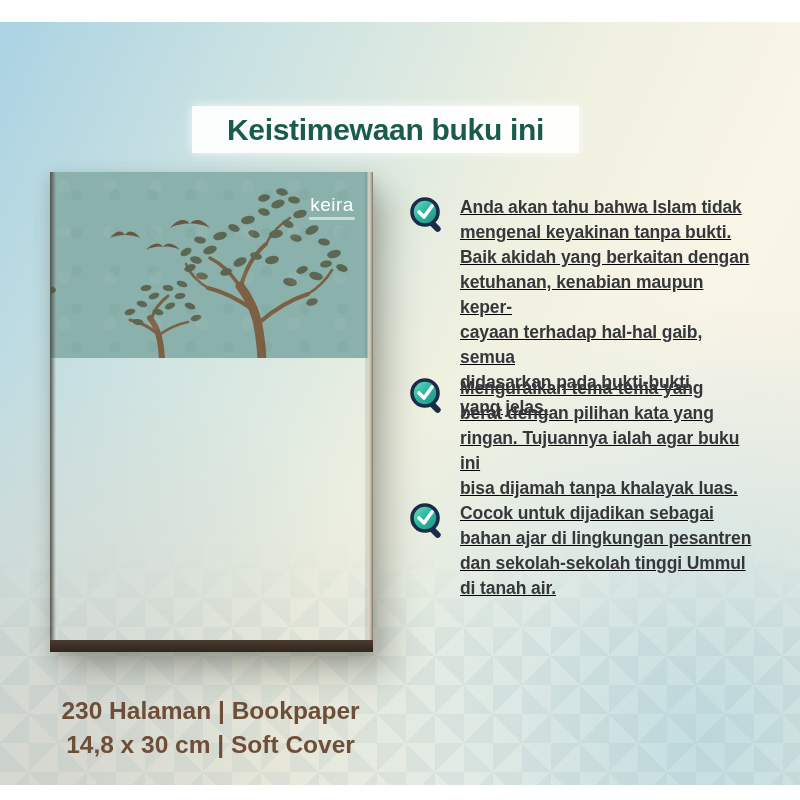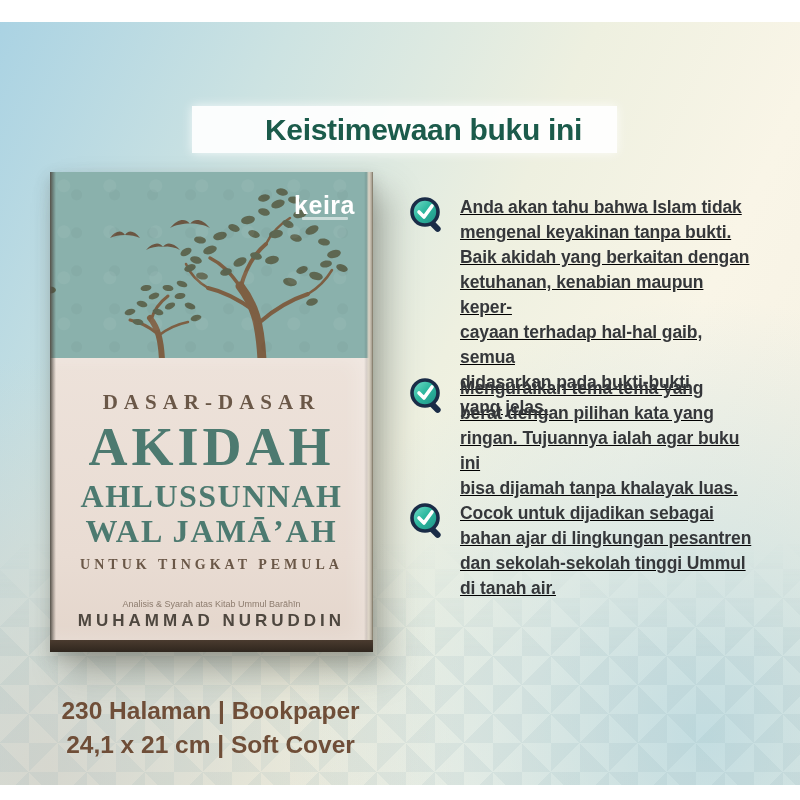--- a/index.html
+++ b/index.html
@@ -20,34 +20,34 @@
       linear-gradient(45deg, rgba(125,160,168,.16) 25%, transparent 25%, transparent 75%, rgba(125,160,168,.16) 75%),
       linear-gradient(135deg, rgba(125,160,168,.16) 25%, transparent 25%, transparent 75%, rgba(125,160,168,.16) 75%);
     background-size:58px 58px;background-position:0 0,29px 29px;
     -webkit-mask-image:linear-gradient(to top,#000 55%,transparent 100%);
             mask-image:linear-gradient(to top,#000 55%,transparent 100%);
     opacity:.7;}
 
   
   .headline-band{position:absolute;left:192px;top:106px;width:387px;height:47px;
     background:rgba(255,255,255,.92);display:flex;align-items:center;justify-content:center;
-    box-shadow:0 0 10px rgba(255,255,255,.8);padding-left:38px;}
+    box-shadow:0 0 10px rgba(255,255,255,.8);}
   .headline{font-size:30px;font-weight:700;color:#1b5b4b;letter-spacing:-.3px;}
 
   
   .book{position:absolute;left:50px;top:172px;width:323px;height:480px;
     box-shadow:16px 20px 30px rgba(80,80,70,.35), 0 6px 14px rgba(80,80,70,.25);}
   .book-top{position:absolute;left:0;top:0;width:323px;height:186px;background:#8ab1ac;overflow:hidden;}
   .book-top::after{content:"";position:absolute;inset:0;
     background-image:radial-gradient(circle at 30% 30%, rgba(255,255,255,.10) 0 6px, transparent 7px),
                      radial-gradient(circle at 70% 60%, rgba(0,0,0,.05) 0 5px, transparent 6px);
     background-size:46px 46px,38px 38px;opacity:.5;}
   .cover-art{position:absolute;inset:0;}
   .brand{position:absolute;top:24px;right:18px;text-align:center;z-index:3;}
-  .brand-name{color:#ffffff;font-size:25px;font-weight:700;letter-spacing:.5px;line-height:18px;}
+  .brand-name{color:#ffffff;font-size:19px;font-weight:400;letter-spacing:.5px;line-height:18px;}
   .brand-sub{margin:3px auto 0;width:46px;height:3px;background:rgba(255,255,255,.55);border-radius:1px;}
 
   .book-bottom{position:absolute;left:0;top:186px;width:323px;height:282px;
     background:linear-gradient(180deg,#ede2da 0%,#e9dcd3 70%,#e4d6cc 100%);
     box-shadow:inset -14px 0 20px rgba(255,255,255,.25);
     text-align:center;font-family:"Liberation Serif",serif;}
   .pre-title{margin-top:32px;font-size:21px;font-weight:700;color:#6a5747;letter-spacing:6px;}
   .title-main{margin-top:6px;font-size:54px;font-weight:700;color:#4d7a70;letter-spacing:4px;line-height:52px;}
   .title-l2{margin-top:6px;font-size:32px;font-weight:700;color:#4d7a70;letter-spacing:1.5px;line-height:34px;}
   .title-l3{font-size:32px;font-weight:700;color:#4d7a70;letter-spacing:2px;line-height:36px;}
@@ -162,29 +162,20 @@
           <path d="M120,56 C128,46 136,46 140,52 C144,46 152,46 160,56 C150,50 130,50 120,56 Z"></path>
           <path d="M96,78 C103,70 110,70 113,75 C116,70 123,70 130,78 C121,73 105,73 96,78 Z"></path>
         </g>
       </svg>
       <div class="brand">
         <div class="brand-name">keira</div>
         <div class="brand-sub"></div>
       </div>
     </div>
 
-    <div class="book-bottom">
-      <div class="pre-title">DASAR-DASAR</div>
-      <div class="title-main">AKIDAH</div>
-      <div class="title-l2">AHLUSSUNNAH</div>
-      <div class="title-l3">WAL JAMĀ’AH</div>
-      <div class="subtitle">UNTUK TINGKAT PEMULA</div>
-      <div class="series-note">Analisis &amp; Syarah atas Kitab Ummul Barāhīn</div>
-      <div class="author">MUHAMMAD NURUDDIN</div>
-    </div>
 
     <div class="spine-edge"></div>
     <div class="page-edge"></div>
     <div class="bottom-edge"></div>
   </div>
 
   <div class="feature f1">
     <svg class="feature-icon" viewBox="0 0 40 40">
       <defs>
           <linearGradient id="lens1" x1="0" y1="0" x2="1" y2="1">
@@ -238,16 +229,16 @@
       <circle cx="17" cy="17" r="13" fill="url(#lens3)" stroke="#1a2c47" stroke-width="3.6"></circle>
       <path d="M11,17 L16,22 L24,11" fill="none" stroke="#ffffff" stroke-width="3.6" stroke-linecap="round" stroke-linejoin="round"></path>
     </svg>
     <div class="feature-text">Cocok untuk dijadikan sebagai
 bahan  ajar di lingkungan pesantren
 dan sekolah-sekolah tinggi Ummul
 di tanah air.</div>
   </div>
 
   <div class="specs">230 Halaman | Bookpaper
-24,1 x 21 cm  | Soft Cover</div>
+14,8 x 30 cm  | Soft Cover</div>
 
   <div class="strip bottom"></div>
 </div>
 
 </body></html>

